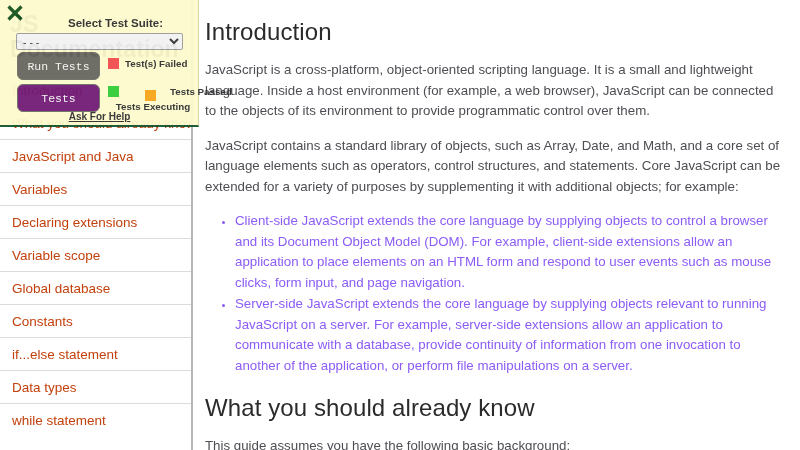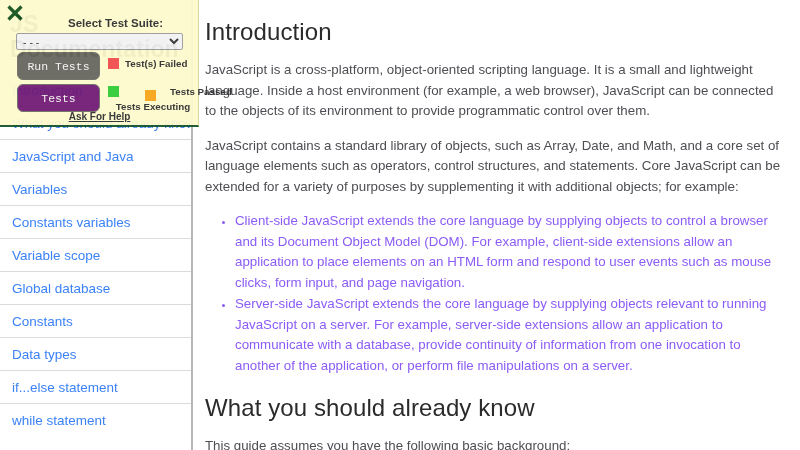--- a/index.html
+++ b/index.html
@@ -40,21 +40,21 @@
     font-size: 23px;
     font-weight: bold;
     color: #3b3b3b;
     padding: 12px 10px 10px 10px;
     letter-spacing: .1px;
     line-height: 1.1;
   }
   .nav-link {
     display: block;
     font-size: 13.5px;
-    color: #3b82f6;
+    color: #c2410c;
     padding: 9px 0 9px 12px;
     border-top: 1px solid #dcdcdc;
     text-decoration: none;
     line-height: 15px;
     height: 33px;
     box-sizing: border-box;
     white-space: nowrap;
     overflow: hidden;
   }
   .nav-link:first-of-type { border-top: 1px solid #dcdcdc; }
@@ -210,26 +210,26 @@
 
 <div id="page">
 
   <nav id="navbar">
     <header id="nav-title">JS Documentation</header>
     <div id="nav-links">
         <a class="nav-link">Introduction</a>
         <a class="nav-link">What you should already know</a>
         <a class="nav-link">JavaScript and Java</a>
         <a class="nav-link">Variables</a>
-        <a class="nav-link">Constants variables</a>
+        <a class="nav-link">Declaring extensions</a>
         <a class="nav-link">Variable scope</a>
         <a class="nav-link">Global database</a>
         <a class="nav-link">Constants</a>
+        <a class="nav-link">if...else statement</a>
         <a class="nav-link">Data types</a>
-        <a class="nav-link">if...else statement</a>
         <a class="nav-link">while statement</a>
       </div>
   </nav>
 
   <main id="main-doc">
     <div id="sections-host">
         <section>
           <h2 class="section-header">Introduction</h2>
           <p class="doc-p">JavaScript is a cross-platform, object-oriented scripting language. It is a small and lightweight language. Inside a host environment (for example, a web browser), JavaScript can be connected to the objects of its environment to provide programmatic control over them.</p>
           <p class="doc-p">JavaScript contains a standard library of objects, such as Array, Date, and Math, and a core set of language elements such as operators, control structures, and statements. Core JavaScript can be extended for a variety of purposes by supplementing it with additional objects; for example:</p>

